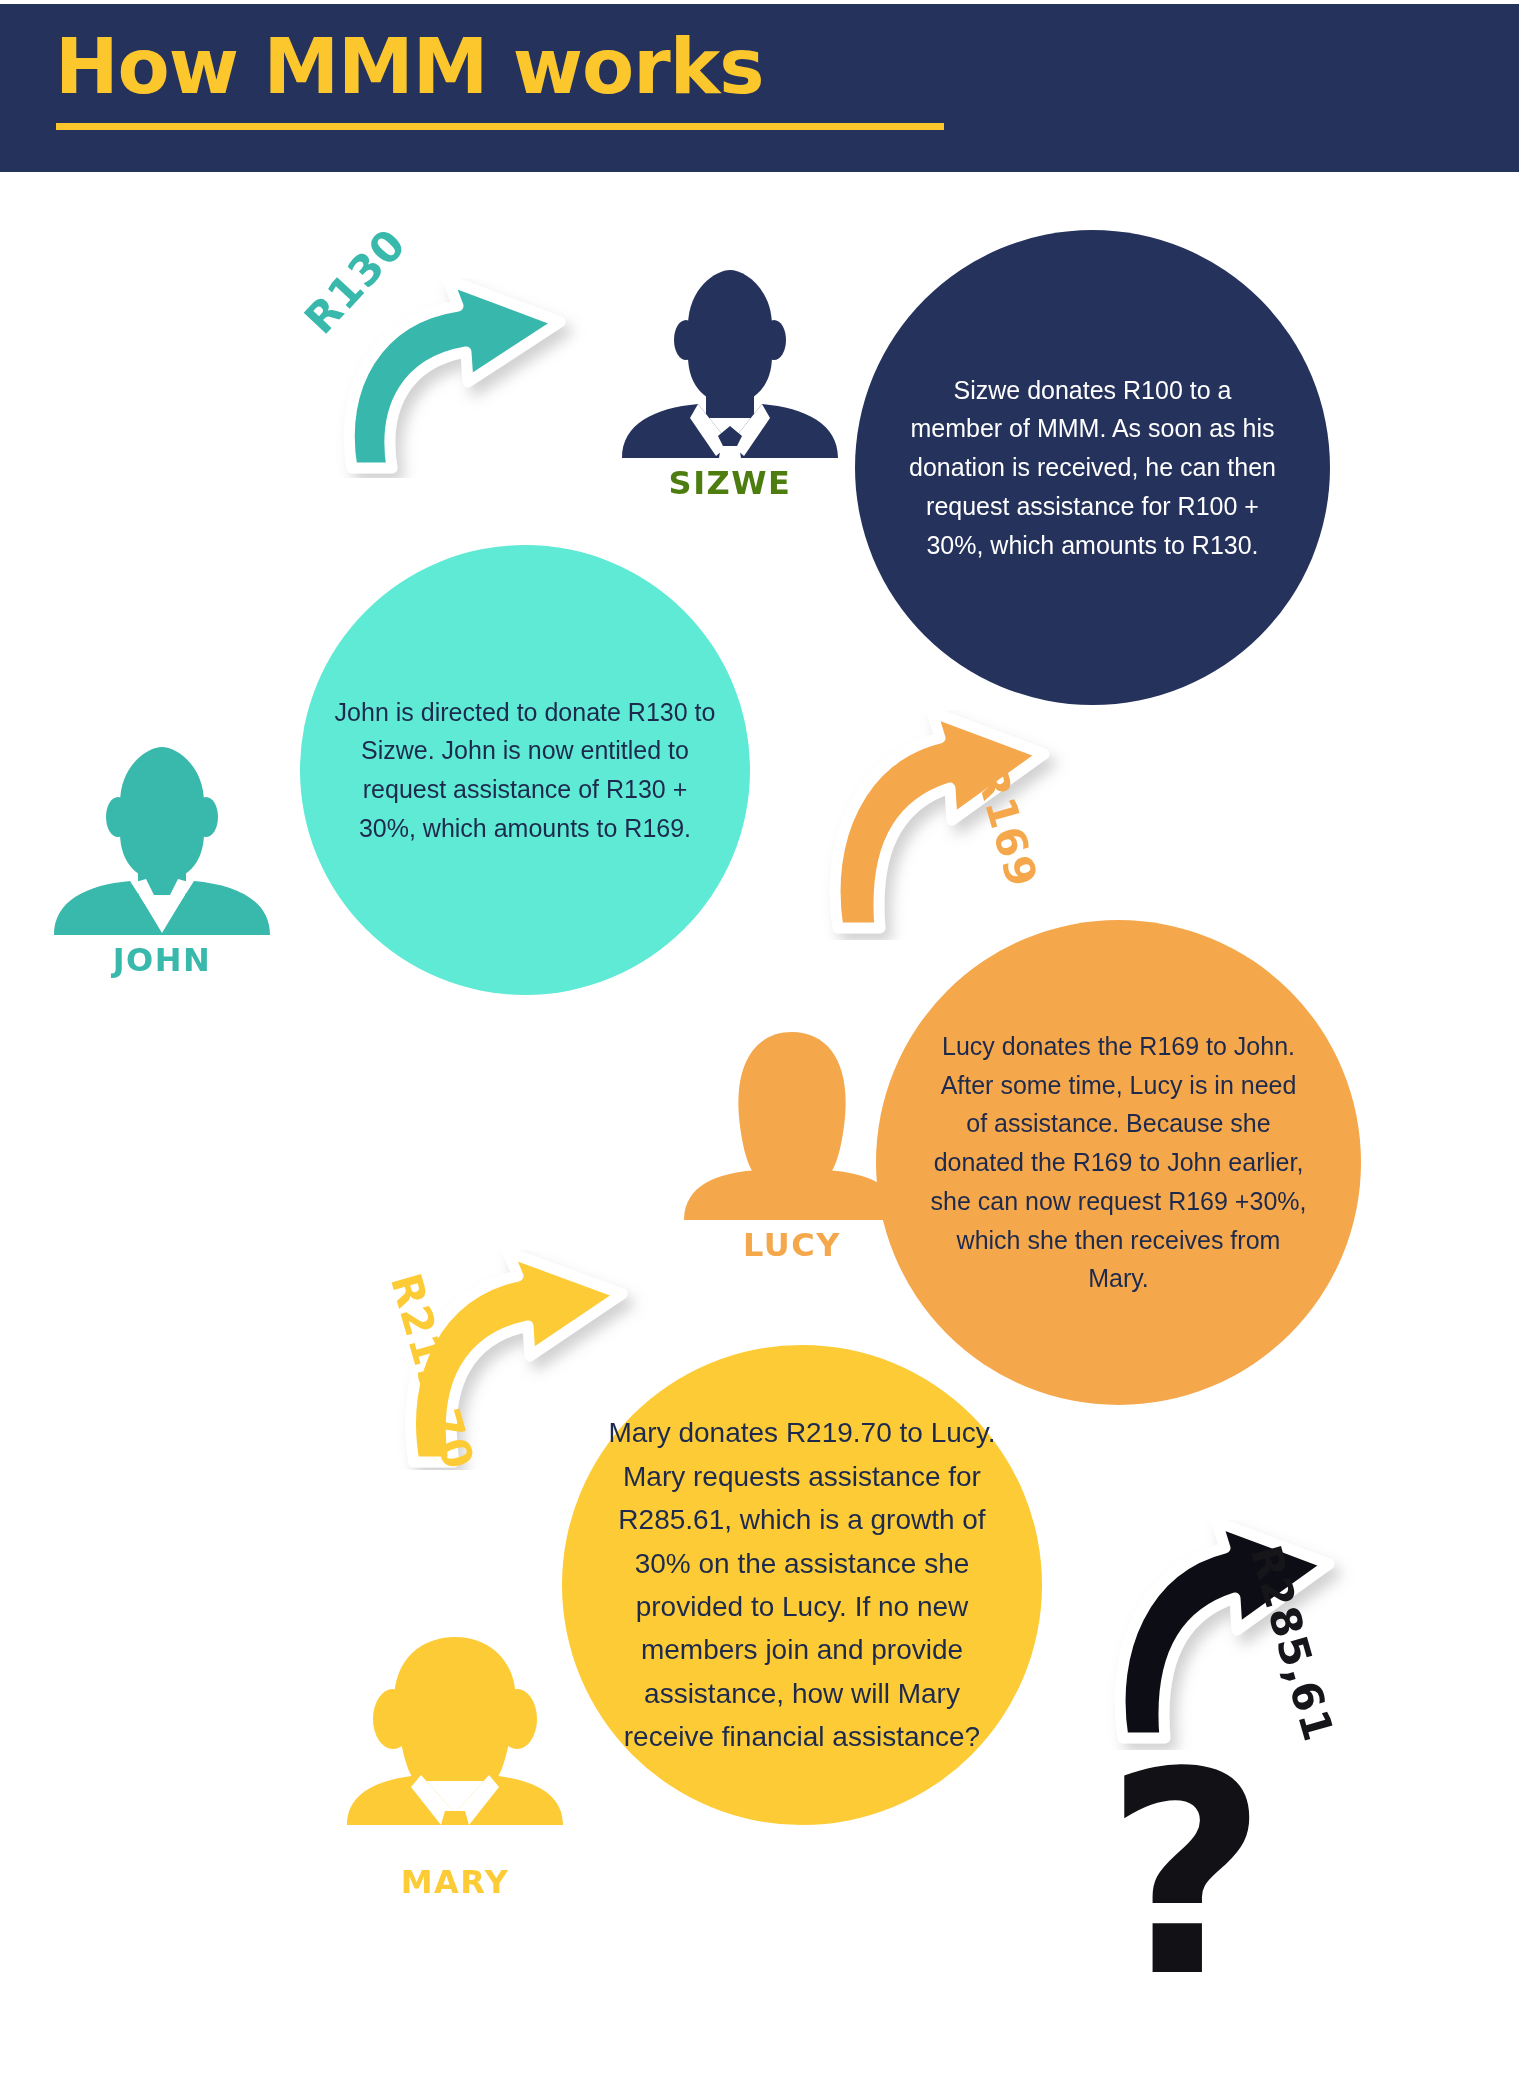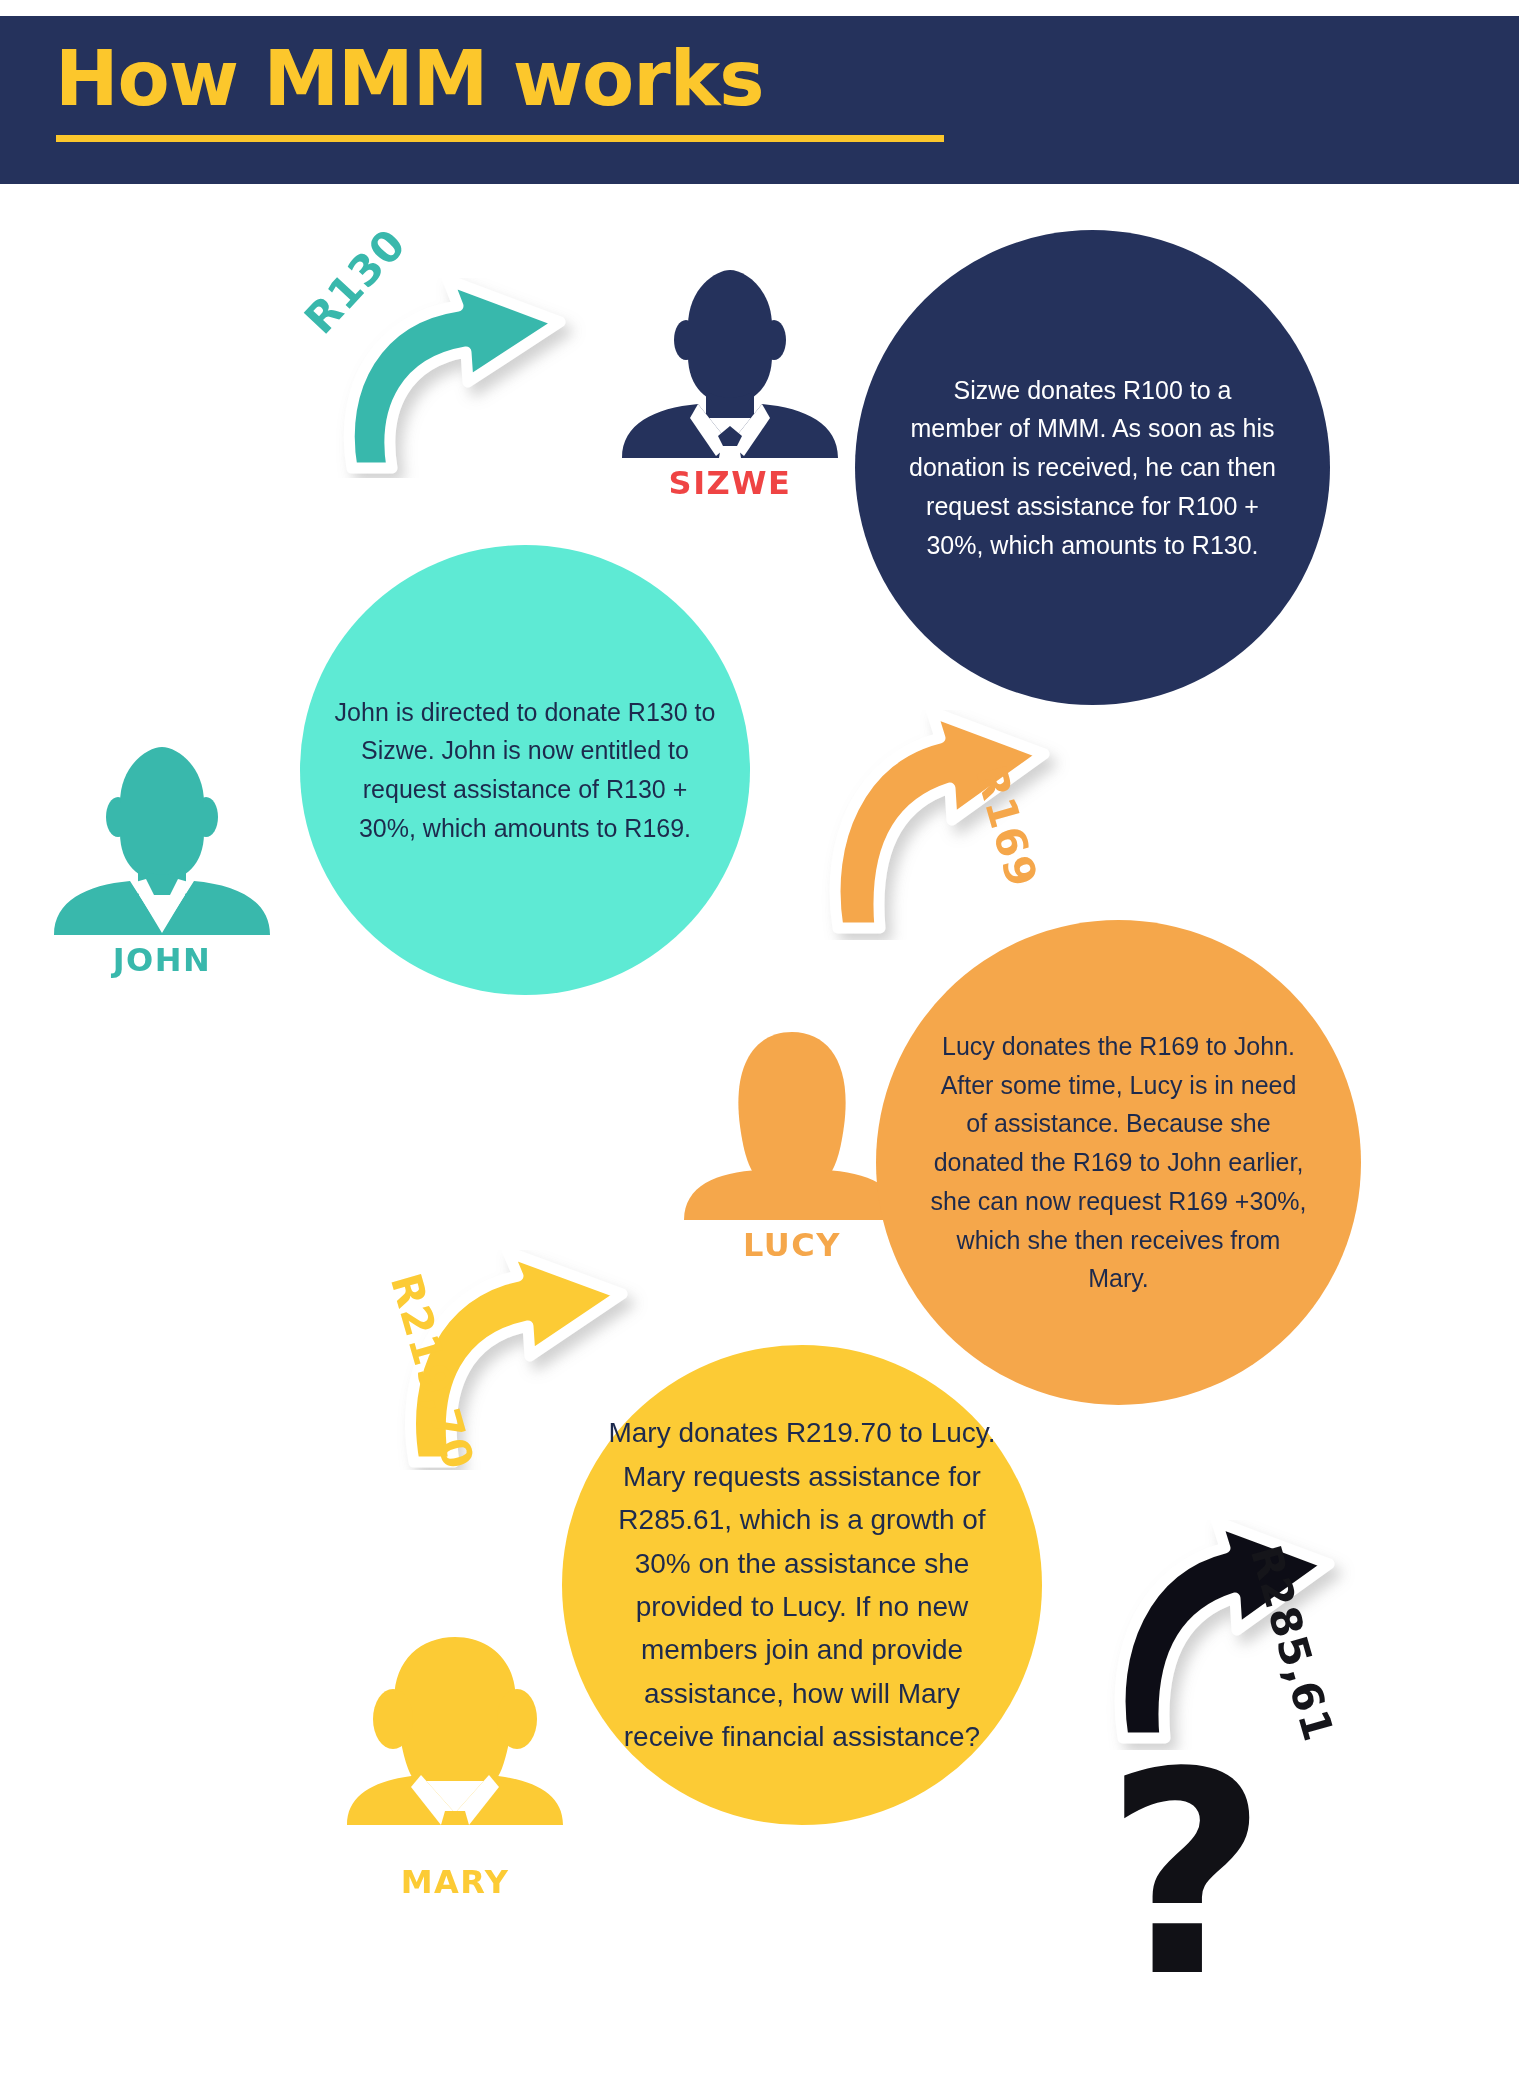--- a/index.html
+++ b/index.html
@@ -14,21 +14,21 @@
     position: relative;
     width: 1519px;
     height: 2073px;
     background: #ffffff;
     overflow: hidden;
   }
 
   
   #header-bar {
     position: absolute;
-    left: 0; top: 16px;
+    left: 0; top: 4px;
     width: 1519px;
     height: 168px;
     background: #25325c;
   }
   #header-title {
     position: absolute;
     left: 55px;
     top: 18px;
     font-size: 76px;
     font-weight: bold;
@@ -95,21 +95,21 @@
   .person-label {
     position: absolute;
     width: 100%;
     text-align: center;
     font-size: 32px;
     font-weight: bold;
     letter-spacing: 1.5px;
     font-family: "DejaVu Sans", sans-serif;
   }
   #person-sizwe { left: 620px; top: 268px; width: 220px; height: 230px; }
-  #person-sizwe .person-label { top: 196px; color: #ef4444; }
+  #person-sizwe .person-label { top: 196px; color: #4d7c0f; }
   #person-john  { left: 52px;  top: 745px; width: 220px; height: 230px; }
   #person-john .person-label  { top: 196px; color: #39b8ac; }
   #person-lucy  { left: 682px; top: 1030px; width: 220px; height: 230px; }
   #person-lucy .person-label  { top: 196px; color: #f5a74b; }
   #person-mary  { left: 345px; top: 1635px; width: 220px; height: 230px; }
   #person-mary .person-label  { top: 196px; color: #fccb35; margin-top: 32px; }
 
   
   .arrow-wrap { position: absolute; }
   .arrow-label {

